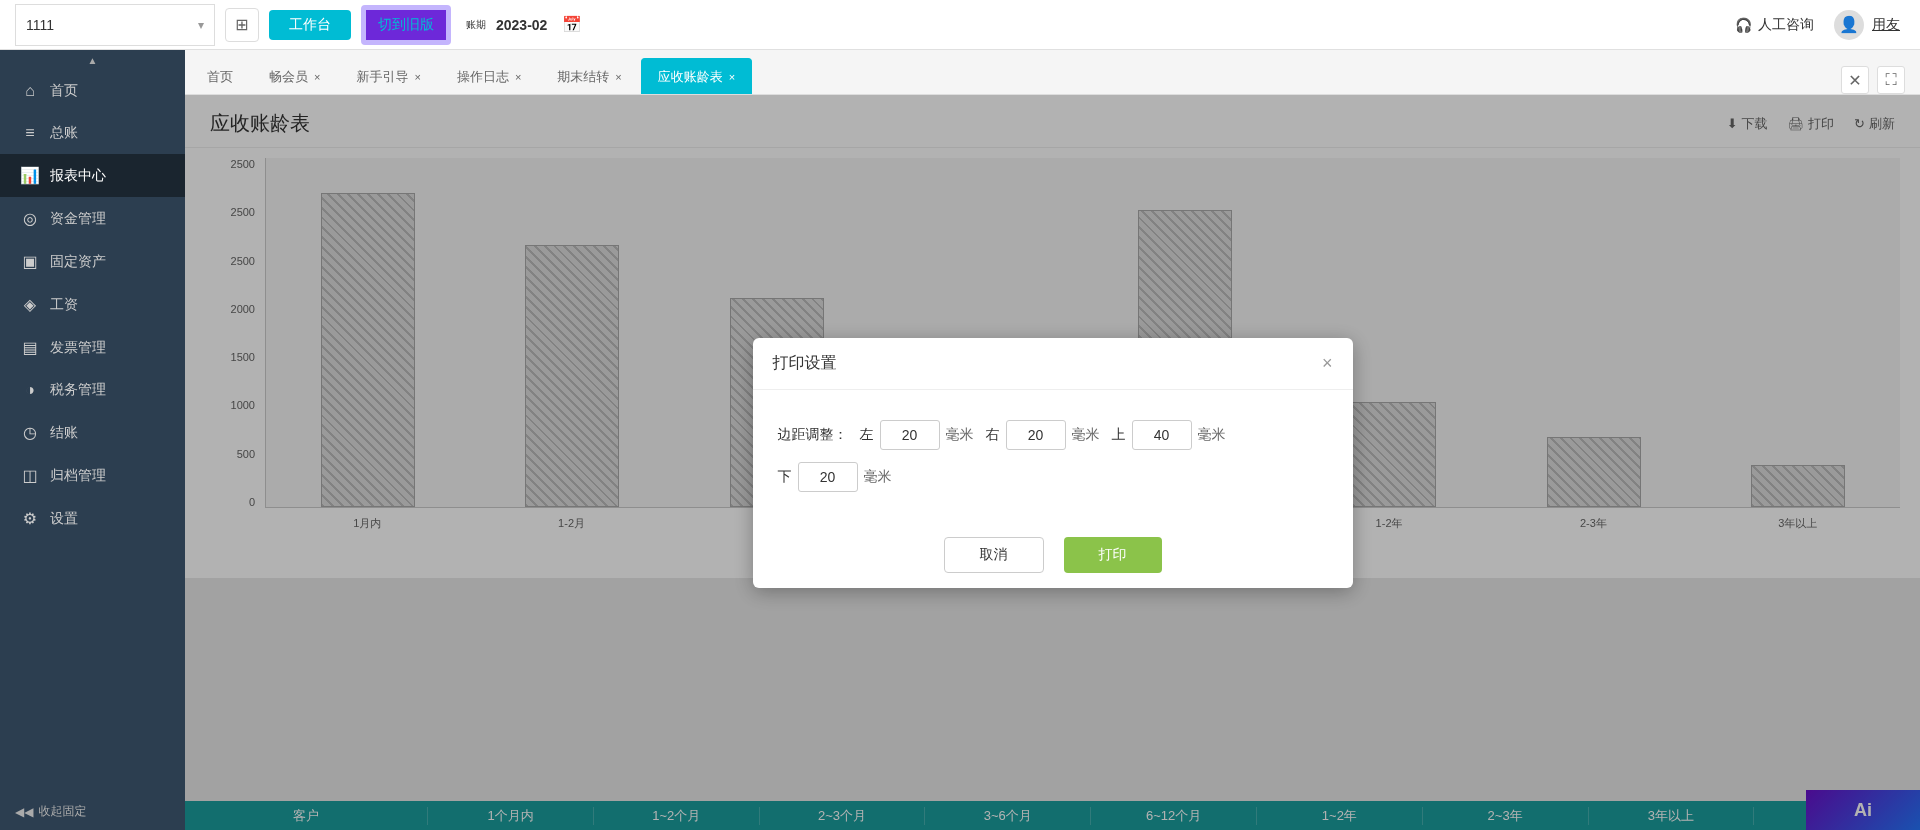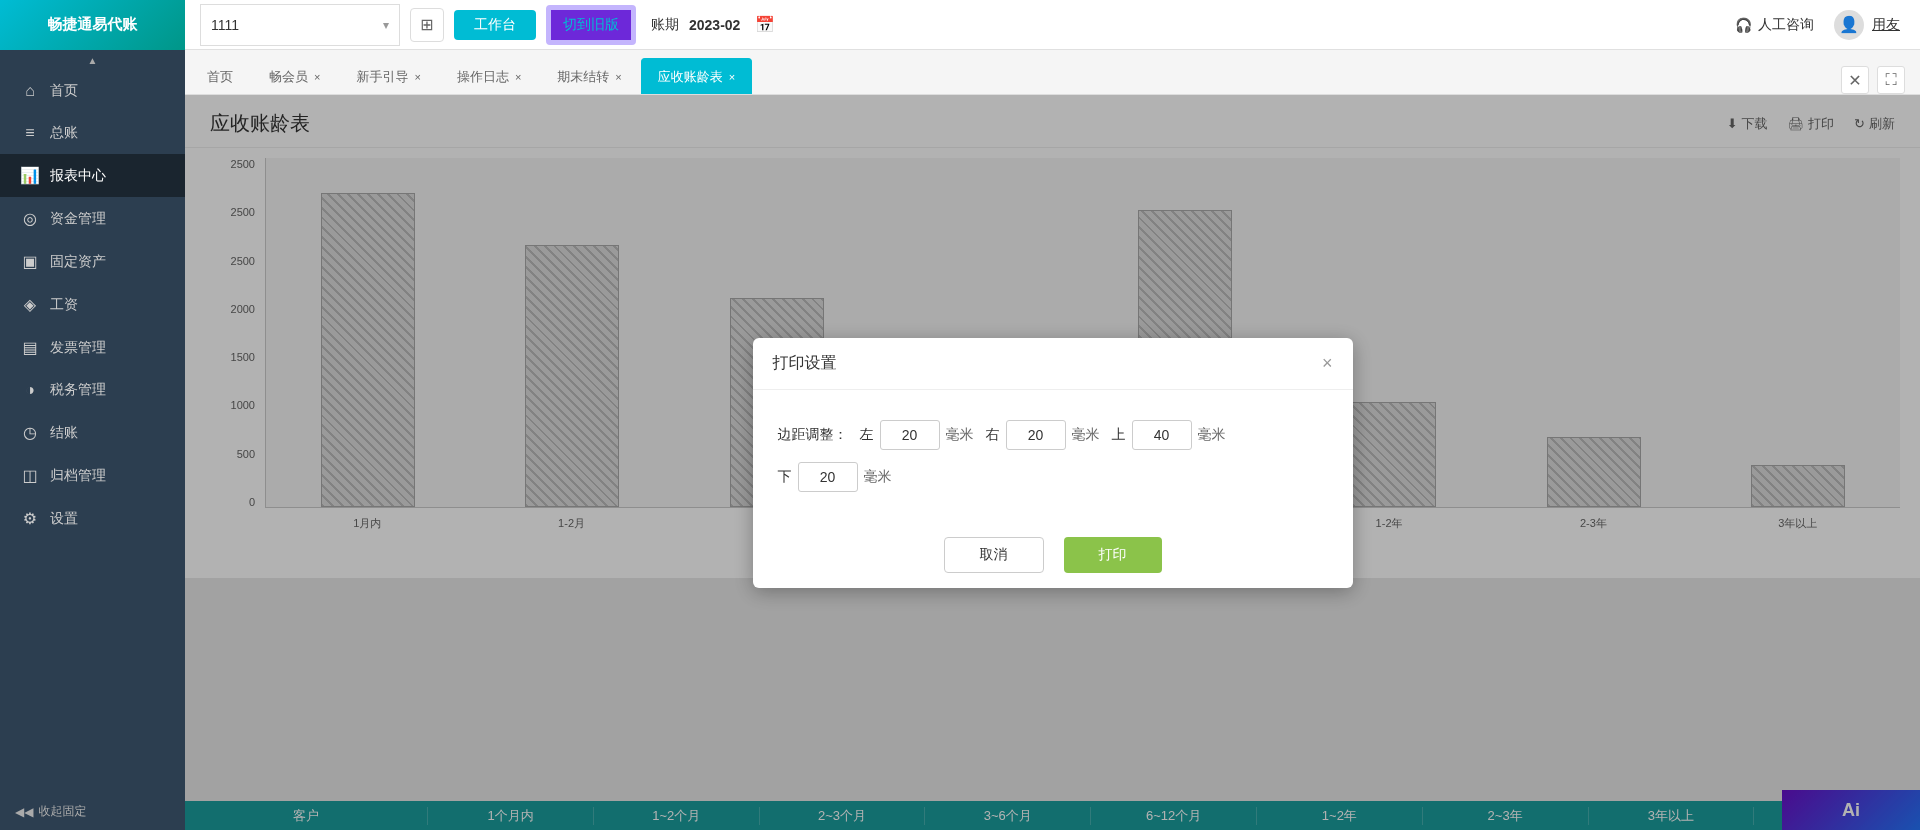--- a/index.html
+++ b/index.html
@@ -69,21 +69,21 @@
     }
     .switch-version-btn {
       border: 5px solid #c4b5fd;
       color: #00bcd4;
       background: #6d28d9;
       border-radius: 4px;
       padding: 6px 12px;
       font-size: 14px;
       cursor: pointer;
     }
-    .period-label { font-size: 14px; color: #333; margin-left: 5px; text-align: right; }
+    .period-label { font-size: 10px; color: #333; margin-left: 5px; text-align: right; }
     .period-value { font-size: 14px; color: #333; font-weight: bold; }
     .calendar-icon { color: #00bcd4; margin-left: 5px; cursor: pointer; }
     .header-right {
       display: flex;
       align-items: center;
       padding: 0 20px;
       gap: 20px;
     }
     .consult-btn {
       display: flex; align-items: center; gap: 5px;
@@ -309,39 +309,36 @@
       border-radius: 4px;
       font-size: 14px;
       cursor: pointer;
     }
 
     
     .ai-badge {
       position: fixed;
       bottom: 0;
       right: 0;
-      width: 138px;
+      width: 114px;
       height: 40px;
       background: linear-gradient(135deg, #6a11cb, #2575fc);
       display: flex;
       align-items: center;
       justify-content: center;
       color: #fff;
       font-size: 18px;
       font-weight: bold;
       cursor: pointer;
     }
   </style>
 </head>
 <body>
 
 <div class="header">
-  <div class="logo-area">
-    <span class="logo-text">畅捷通易代账</span>
-  </div>
   <div class="header-middle">
     <div class="company-selector">
       <span class="company-name">1111</span>
       <span class="dropdown-arrow">▾</span>
     </div>
     <div class="icon-btn">
       <span>⊞</span>
     </div>
     <button class="workbench-btn">工作台</button>
     <button class="switch-version-btn">切到旧版</button>

